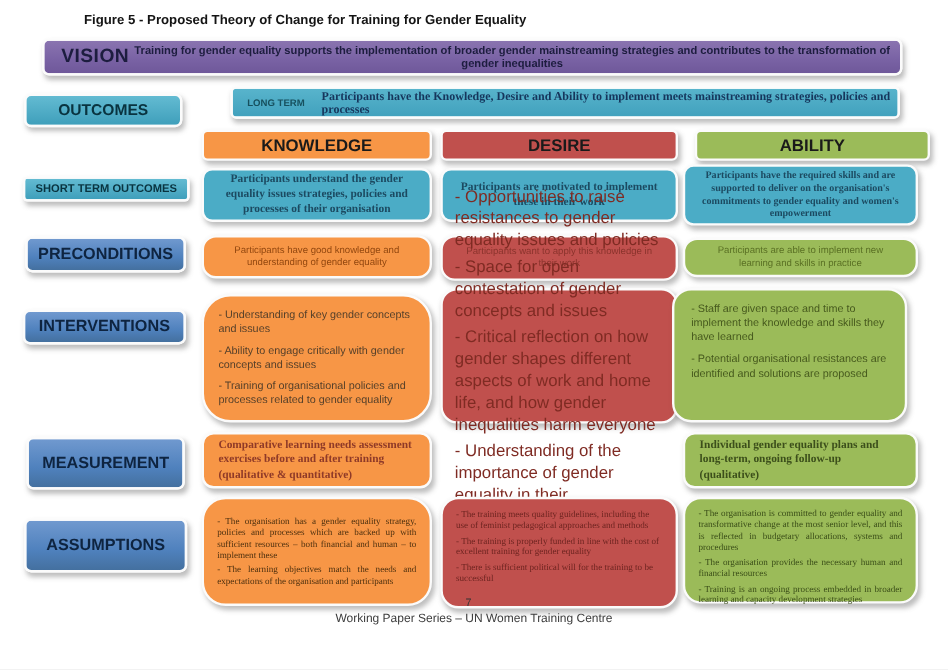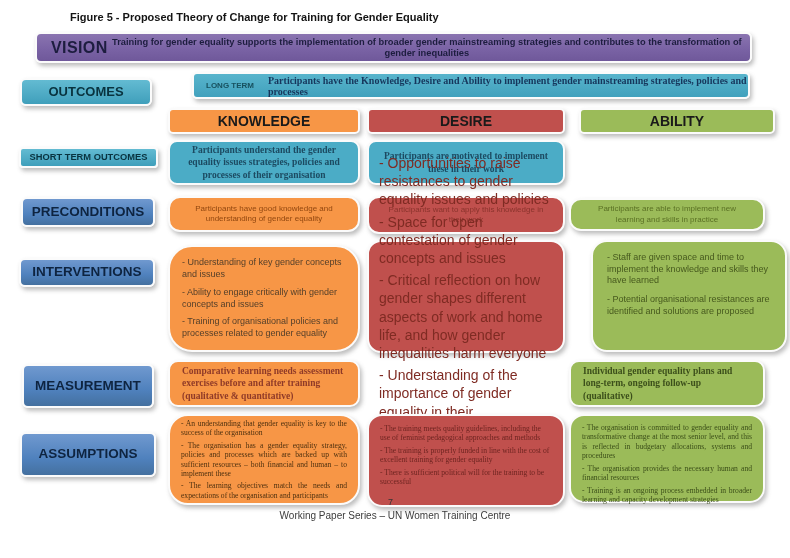--- a/index.html
+++ b/index.html
@@ -63,21 +63,21 @@
   .pc-k{left:168px;top:196px;width:192px;height:36px;background:#f79646;color:#92470f;}
   .pc-d{left:367px;top:196px;width:198px;height:38px;background:#c0504d;color:#8a332c;}
   .pc-a{left:569px;top:198px;width:196px;height:33px;background:#9bbb59;color:#5a7024;}
 
   
   .iv-k{left:168px;top:245px;width:192px;height:107px;background:#f79646;border-radius:24px;
         font-size:9px;color:#56402a;padding:10px 12px;justify-content:center;}
   .iv-k p{margin-bottom:6px;}
   .iv-d{left:367px;top:240px;width:198px;height:113px;background:#c0504d;border-radius:14px;
         font-size:14px;color:#7f2b23;padding:8px 10px;justify-content:center;}
-  .iv-a{left:591px;top:240px;width:196px;height:112px;background:#9bbb59;border-radius:16px;
+  .iv-a{left:560px;top:240px;width:196px;height:112px;background:#9bbb59;border-radius:16px;
         font-size:9px;color:#475a1e;padding:10px 14px;justify-content:flex-start;}
   .iv-a p{margin-bottom:7px;}
 
   
   .ms-cell{border-radius:10px;font-weight:bold;font-size:9.5px;padding:4px 12px;}
   .ms-k{left:168px;top:360px;width:192px;height:47px;background:#f79646;color:#8f3a28;}
   .ms-d{left:367px;top:360px;width:198px;height:47px;background:#c0504d;color:#601f1b;}
   .ms-a{left:569px;top:360px;width:196px;height:47px;background:#9bbb59;color:#3c4f1b;}
 
   
@@ -102,30 +102,31 @@
   <div class="abs figure-title">Figure 5 - Proposed Theory of Change for Training for Gender Equality</div>
 
   <div class="abs card vision">
     <span class="vision-label">VISION</span>
     <span class="vision-text">Training for gender equality supports the implementation of broader gender mainstreaming strategies and contributes to the transformation of gender inequalities</span>
   </div>
 
   <div class="abs card label-box teal-label outcomes-label">OUTCOMES</div>
   <div class="abs card longterm">
     <span class="lt-label">LONG TERM</span>
-    <span class="lt-text">Participants have the Knowledge, Desire and Ability to implement gender mainstreaming strategies, policies and processes</span>
+    <span class="lt-text">Participants have the Knowledge, Desire and Ability to implement meets mainstreaming strategies, policies and processes</span>
   </div>
 
   <div class="abs card col-header ch-knowledge">KNOWLEDGE</div>
   <div class="abs card col-header ch-desire">DESIRE</div>
   <div class="abs card col-header ch-ability">ABILITY</div>
 
   <div class="abs card label-box teal-label stlabel">SHORT TERM OUTCOMES</div>
   <div class="abs card cell center serif st-cell st-k">Participants understand the gender equality issues strategies, policies and processes of their organisation</div>
   <div class="abs card cell center serif st-cell st-d">Participants are motivated to implement these in their work</div>
+  <div class="abs card cell center serif st-cell st-a">Participants have the required skills and are supported to deliver on the organisation's commitments to gender equality and women's empowerment</div>
 
   <div class="abs card label-box blue-label preconditions-label">PRECONDITIONS</div>
   <div class="abs card cell center pc-cell pc-k">Participants have good knowledge and understanding of gender equality</div>
   <div class="abs card cell center pc-cell pc-d">Participants want to apply this knowledge in their work</div>
   <div class="abs card cell center pc-cell pc-a">Participants are able to implement new learning and skills in practice</div>
 
   <div class="abs card label-box blue-label interventions-label">INTERVENTIONS</div>
   <div class="abs card cell iv-k">
     <p>- Understanding of key gender concepts and issues</p>
     <p>- Ability to engage critically with gender concepts and issues</p>
@@ -141,21 +142,20 @@
     <p>- Staff are given space and time to implement the knowledge and skills they have learned</p>
     <p>- Potential organisational resistances are identified and solutions are proposed</p>
   </div>
 
   <div class="abs card label-box blue-label measurement-label">MEASUREMENT</div>
   <div class="abs card cell serif ms-cell ms-k">Comparative learning needs assessment exercises before and after training (qualitative &amp; quantitative)</div>
   <div class="abs card cell serif ms-cell ms-a">Individual gender equality plans and long-term, ongoing follow-up (qualitative)</div>
 
   <div class="abs card label-box blue-label assumptions-label">ASSUMPTIONS</div>
   <div class="abs card cell serif as-cell as-k">
-    <p>- An understanding that gender equality is key to the success of the organisation</p>
     <p>- The organisation has a gender equality strategy, policies and processes which are backed up with sufficient resources – both financial and human – to implement these</p>
     <p>- The learning objectives match the needs and expectations of the organisation and participants</p>
   </div>
   <div class="abs card cell serif as-cell as-d">
     <p>- The training meets quality guidelines, including the use of feminist pedagogical approaches and methods</p>
     <p>- The training is properly funded in line with the cost of excellent training for gender equality</p>
     <p>- There is sufficient political will for the training to be successful</p>
   </div>
   <div class="abs card cell serif as-cell as-a">
     <p>- The organisation is committed to gender equality and transformative change at the most senior level, and this is reflected in budgetary allocations, systems and procedures</p>

